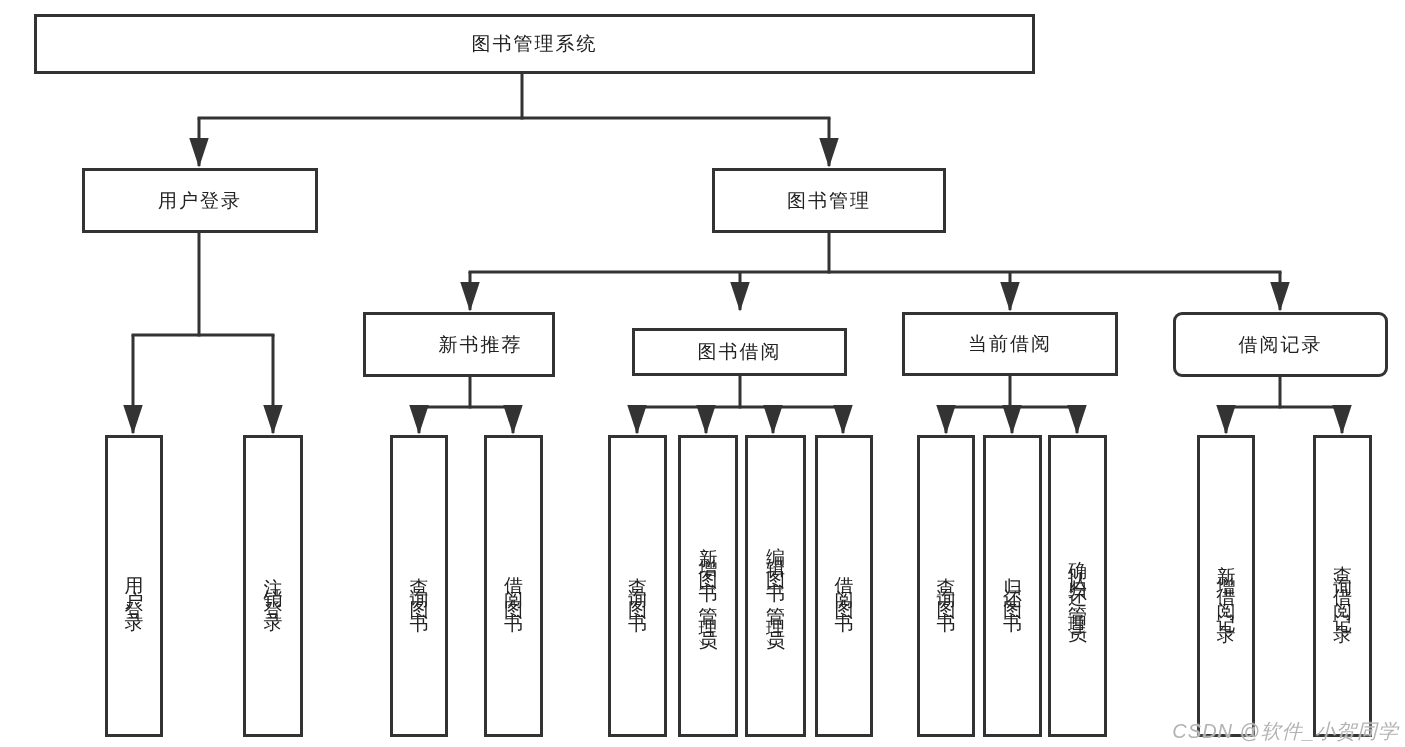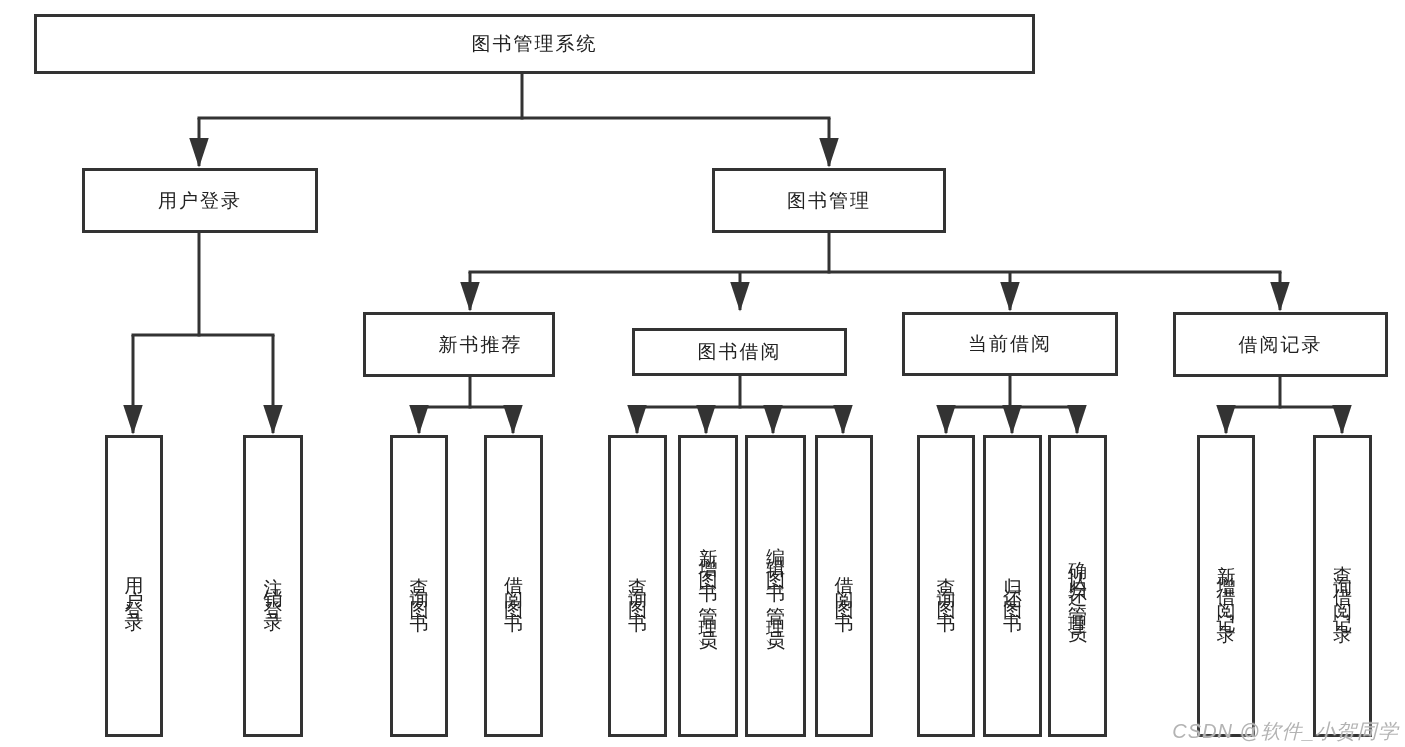--- a/index.html
+++ b/index.html
@@ -122,21 +122,21 @@
 
   <div class="box" style="left:363px;top:312px;width:192px;height:65px;padding-left:43px;">
     <span>新书推荐</span>
   </div>
   <div class="box" style="left:632px;top:312px;width:215px;height:48px;margin-top:16px;">
     <span>图书借阅</span>
   </div>
   <div class="box" style="left:902px;top:312px;width:216px;height:64px;text-align:center;">
     <span>当前借阅</span>
   </div>
-  <div class="box" style="left:1173px;top:312px;width:215px;height:65px;">
+  <div class="box" style="left:1173px;top:312px;width:215px;height:65px;border-radius:9px;">
     <span>借阅记录</span>
   </div>
 
   <div class="leaf" style="left:105px;top:435px;width:58px;height:302px;">
     <span class="vtext">用户登录</span>
   </div>
   <div class="leaf" style="left:243px;top:435px;width:60px;height:302px;">
     <span class="vtext">注销登录</span>
   </div>
 

